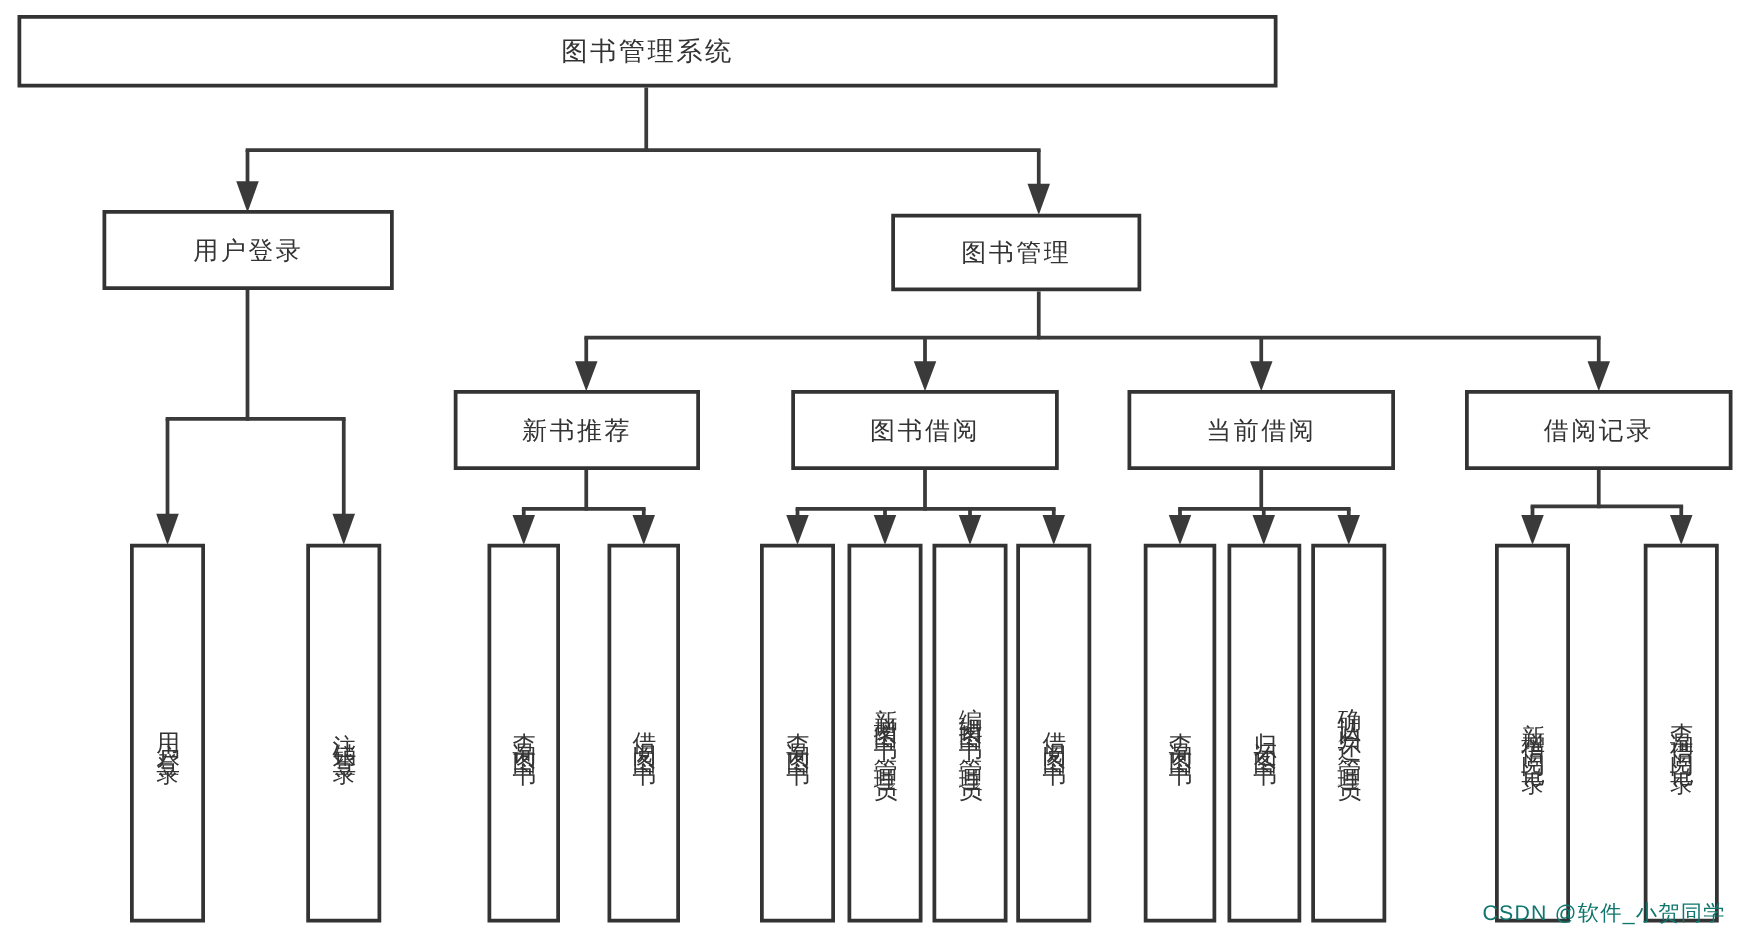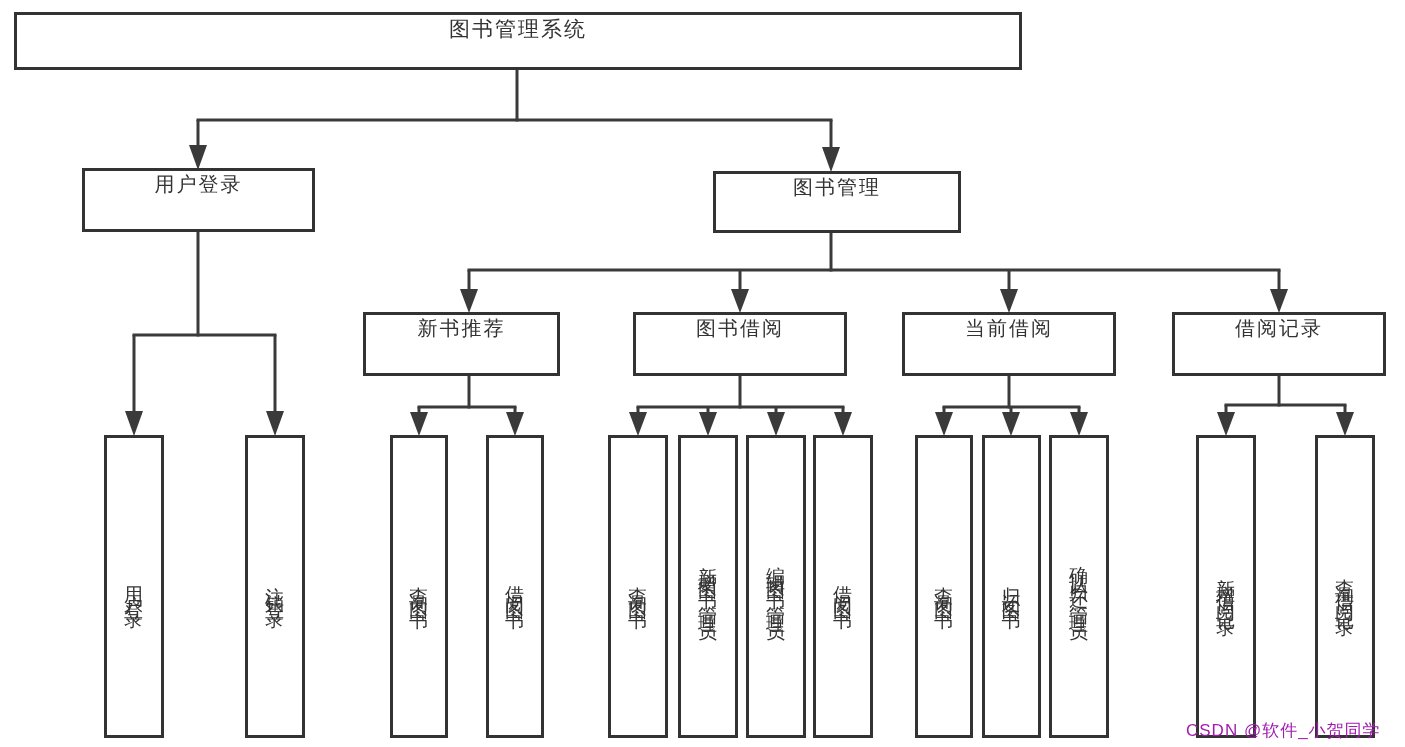--- a/index.html
+++ b/index.html
@@ -4,36 +4,36 @@
 <style>
   html,body { margin:0; padding:0; background:#ffffff; }
   .stage {
     position:relative; width:1405px; height:747px; background:#ffffff;
     font-family:"Liberation Sans","DejaVu Sans",sans-serif; color:#333333;
     overflow:hidden;
   }
   .wires { position:absolute; left:0; top:0; width:1405px; height:747px; }
   .hbox {
     position:absolute; box-sizing:border-box; border:3px solid #333333;
-    background:#ffffff; display:flex; align-items:flex-start; justify-content:center;
+    background:#ffffff; display:flex; align-items:center; justify-content:center;
     font-size:20px; letter-spacing:2px; z-index:1;
   }
   .vbox {
     position:absolute; box-sizing:border-box; border:3px solid #333333;
     background:#ffffff; top:435px; height:303px; display:flex;
     align-items:center; justify-content:center; z-index:1;
   }
   .vbox .vtext {
     writing-mode:vertical-rl; text-orientation:mixed;
     font-size:19px; letter-spacing:8px; line-height:1;
   }
   .root-title { font-size:21px; }
   .watermark {
     position:absolute; left:1186px; top:719px; z-index:2;
-    font-size:17px; color:#a21caf; letter-spacing:1px; white-space:nowrap;
+    font-size:17px; color:#0f766e; letter-spacing:1px; white-space:nowrap;
   }
 </style>
 </head>
 <body>
 
 <div class="stage">
 
   <svg class="wires" viewBox="0 0 1405 747" xmlns="http://www.w3.org/2000/svg">
     <g stroke="#3a3a3a" stroke-width="3" fill="none">
 
@@ -100,21 +100,21 @@
     </g>
   </svg>
 
   <div class="hbox root-title" style="left:14px; top:12px; width:1008px; height:58px;">
     <span>图书管理系统</span>
   </div>
 
   <div class="hbox" style="left:82px; top:168px; width:233px; height:64px;">
     <span>用户登录</span>
   </div>
-  <div class="hbox" style="left:713px; top:171px; width:248px; height:62px;">
+  <div class="hbox" style="left:713px; top:171px; width:200px; height:62px;">
     <span>图书管理</span>
   </div>
 
   <div class="hbox" style="left:363px; top:312px; width:197px; height:64px;">
     <span>新书推荐</span>
   </div>
   <div class="hbox" style="left:902px; top:312px; width:214px; height:64px;">
     <span>当前借阅</span>
   </div>
   <div class="hbox" style="left:633px; top:312px; width:214px; height:64px;">

